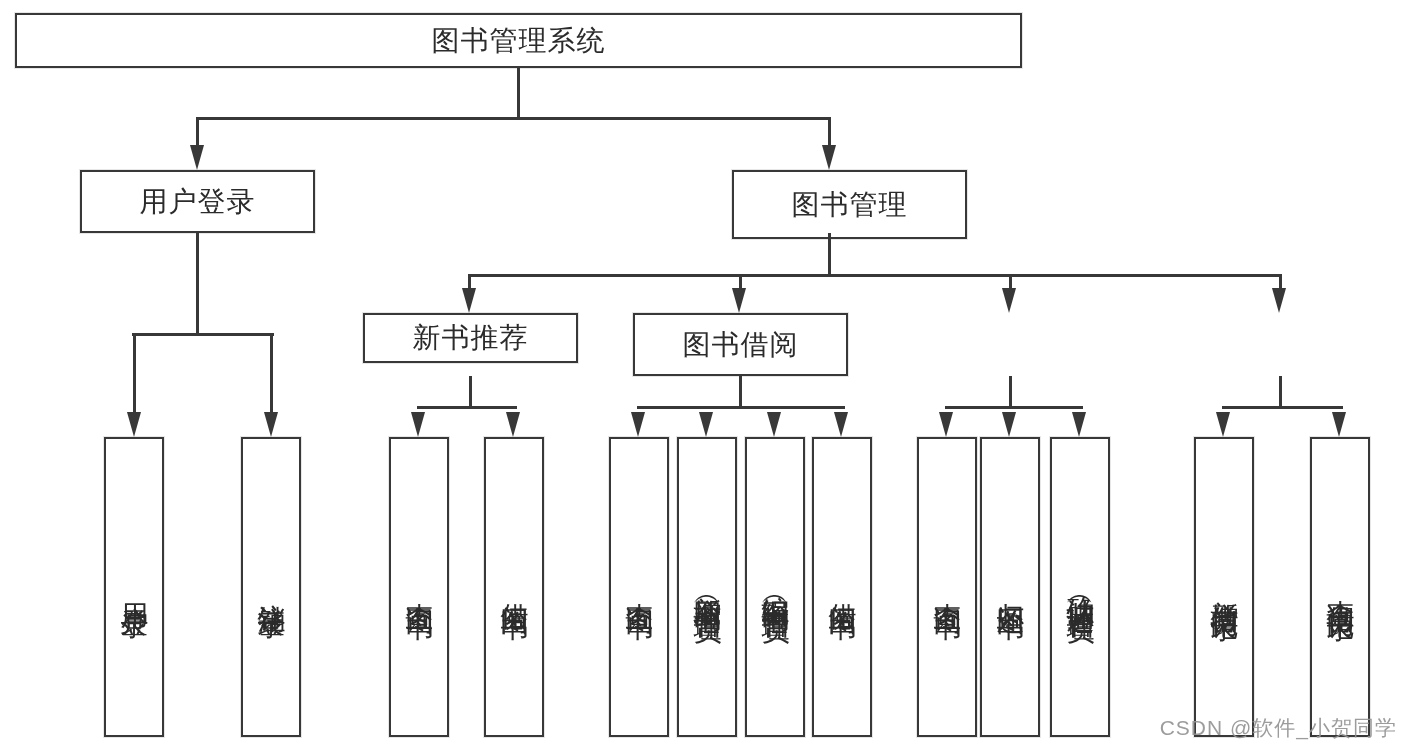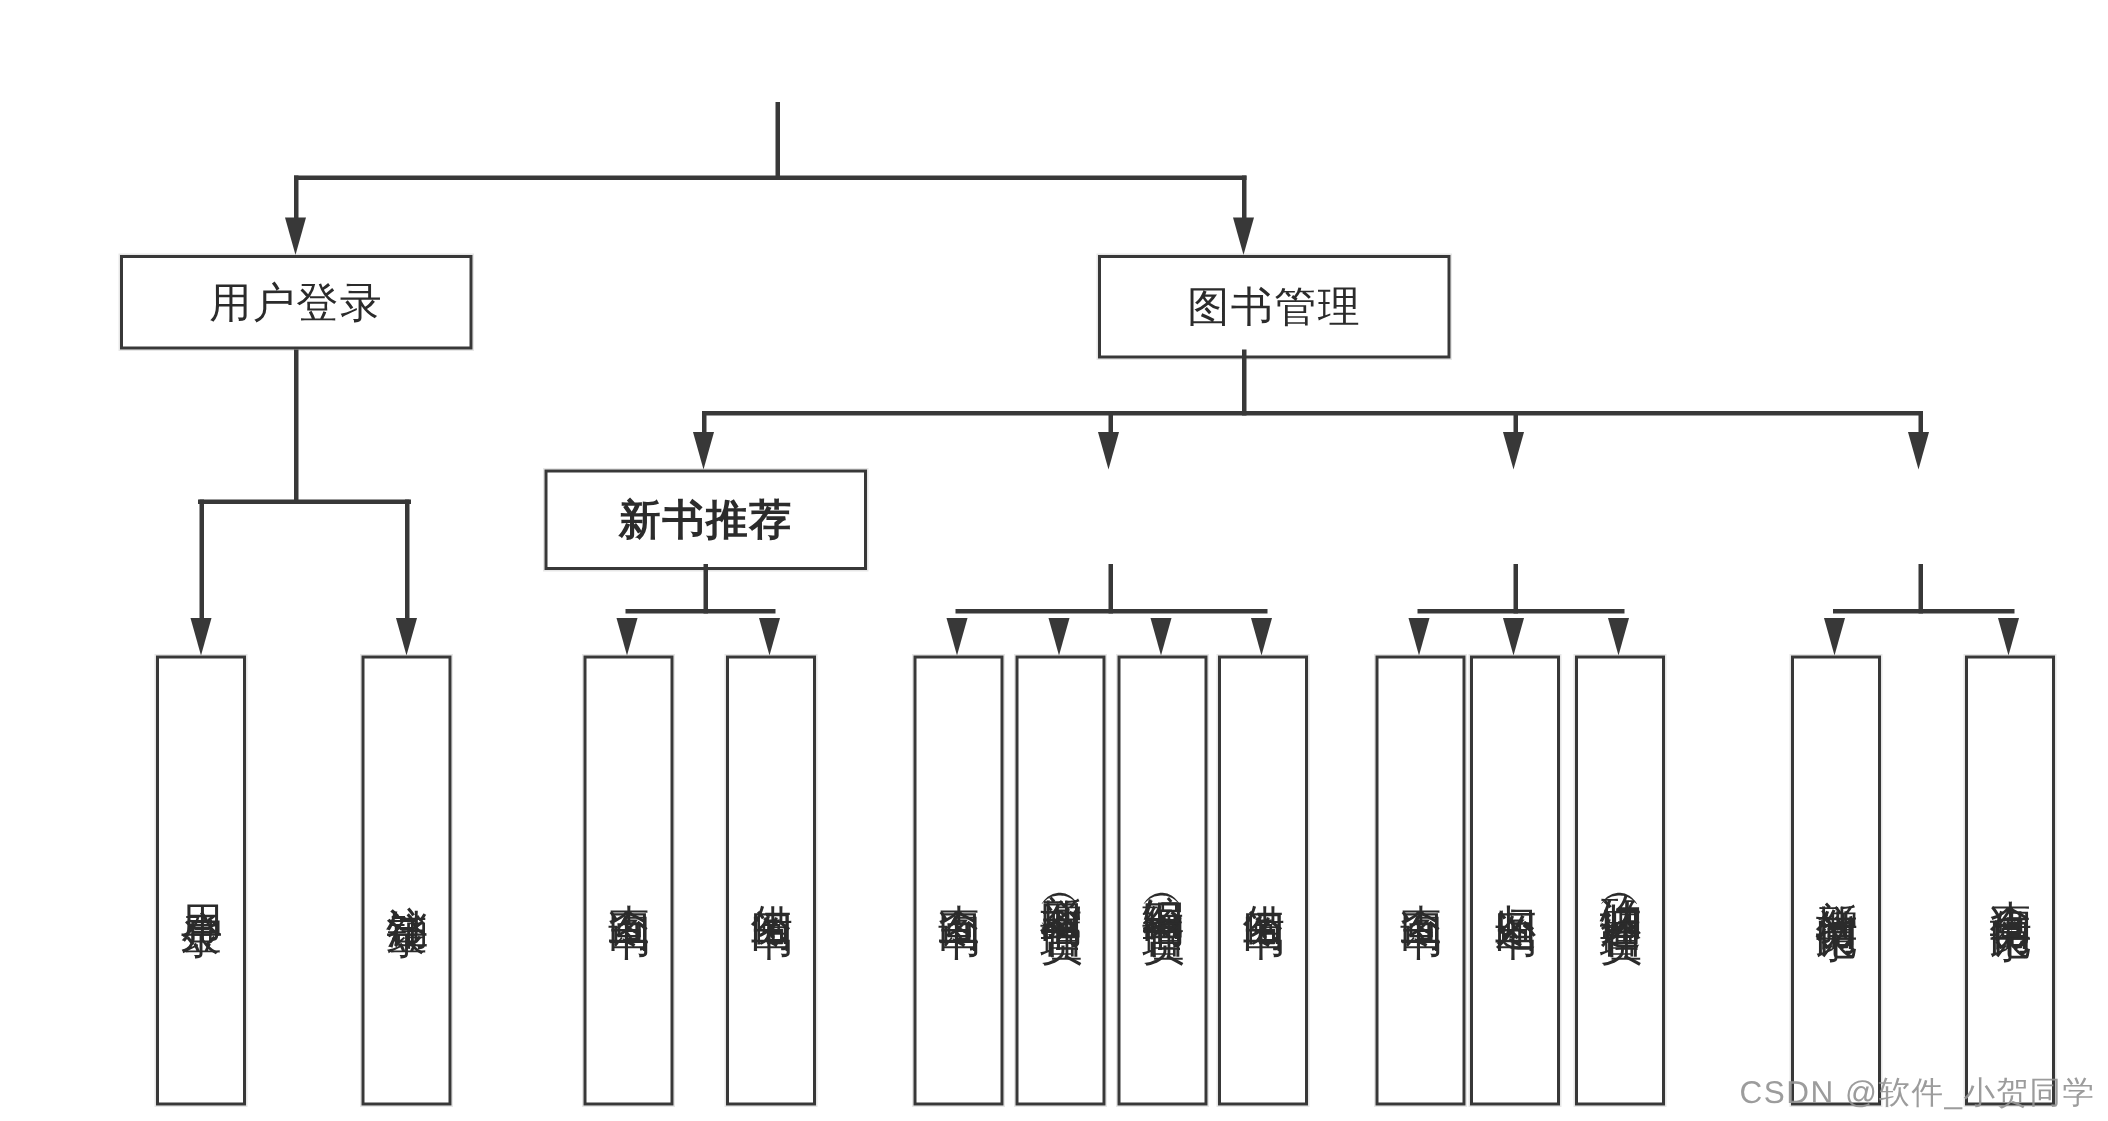--- a/index.html
+++ b/index.html
@@ -53,20 +53,21 @@
     color:rgba(148,148,148,0.92);
     letter-spacing:1px;
     white-space:nowrap;
   }
 </style>
 </head>
 <body>
 
 <div class="canvas">
 
+  <div class="box" style="left:15px;top:13px;width:1007px;height:55px;">图书管理系统</div>
 
   <div class="line" style="left:517px;top:68px;width:3px;height:51px;"></div>
   <div class="line" style="left:196px;top:117px;width:635px;height:3px;"></div>
   <div class="line" style="left:196px;top:117px;width:3px;height:29px;"></div>
   <div class="arrow" style="left:190px;top:145px;"></div>
   <div class="line" style="left:828px;top:117px;width:3px;height:29px;"></div>
   <div class="arrow" style="left:822px;top:145px;"></div>
 
   <div class="box" style="left:80px;top:170px;width:235px;height:63px;">用户登录</div>
   <div class="box" style="left:712px;top:170px;width:235px;height:69px;margin-left:20px;">图书管理</div>
@@ -82,21 +83,22 @@
   <div class="line" style="left:468px;top:274px;width:814px;height:3px;"></div>
   <div class="line" style="left:468px;top:274px;width:3px;height:16px;"></div>
   <div class="arrow" style="left:462px;top:288px;"></div>
   <div class="line" style="left:739px;top:274px;width:3px;height:16px;"></div>
   <div class="arrow" style="left:732px;top:288px;"></div>
   <div class="line" style="left:1009px;top:274px;width:3px;height:16px;"></div>
   <div class="arrow" style="left:1002px;top:288px;"></div>
   <div class="line" style="left:1279px;top:274px;width:3px;height:16px;"></div>
   <div class="arrow" style="left:1272px;top:288px;"></div>
 
-  <div class="box" style="left:363px;top:313px;width:215px;height:67px;font-weight:bold;">新书推荐</div>
+  <div class="box" style="left:363px;top:313px;width:215px;height:50px;">新书推荐</div>
+  <div class="box" style="left:633px;top:313px;width:215px;height:63px;">图书借阅</div>
 
   <div class="line" style="left:469px;top:376px;width:3px;height:33px;"></div>
   <div class="line" style="left:417px;top:406px;width:100px;height:3px;"></div>
   <div class="arrow" style="left:411px;top:412px;"></div>
   <div class="arrow" style="left:506px;top:412px;"></div>
 
   <div class="line" style="left:739px;top:376px;width:3px;height:33px;"></div>
   <div class="line" style="left:637px;top:406px;width:208px;height:3px;"></div>
   <div class="arrow" style="left:631px;top:412px;"></div>
   <div class="arrow" style="left:699px;top:412px;"></div>

